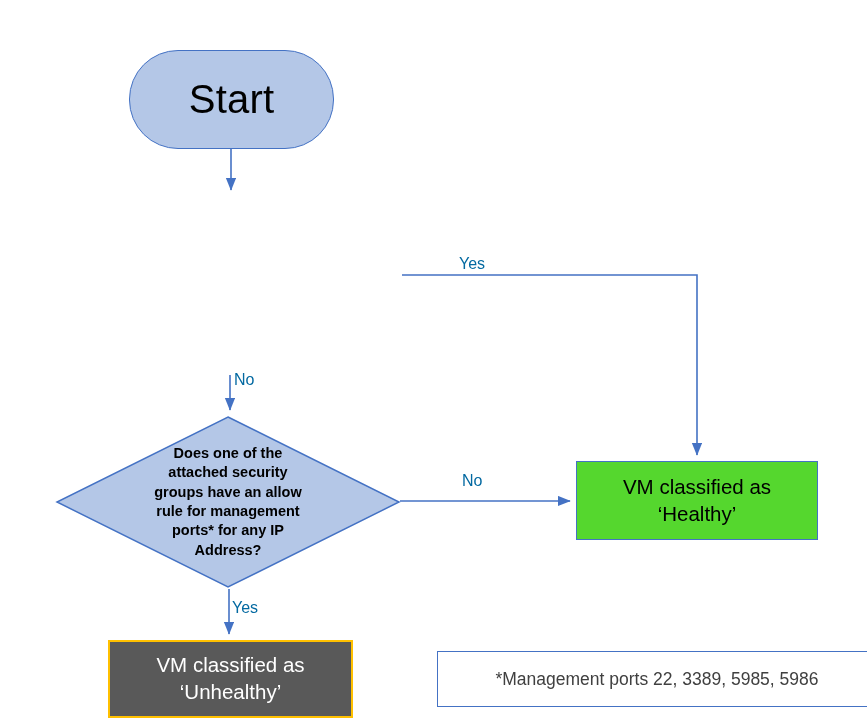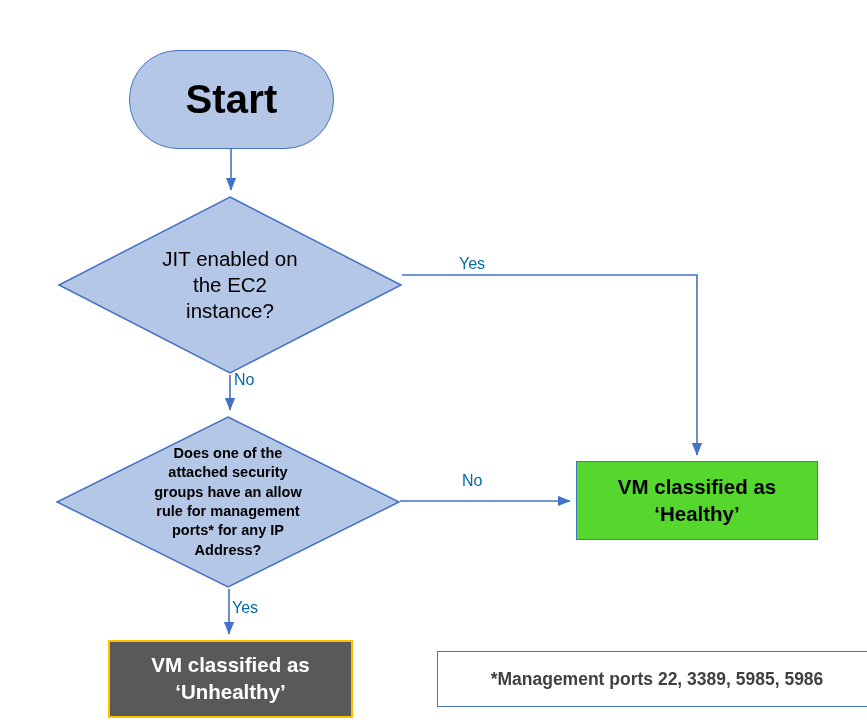--- a/index.html
+++ b/index.html
@@ -30,21 +30,20 @@
   
   .node {
     position: absolute;
     box-sizing: border-box;
     display: flex;
     align-items: center;
     justify-content: center;
     text-align: center;
     color: #000000;
     line-height: 1.16;
-    font-weight: bold;
   }
 
   .node-start {
     left: 129px;
     top: 50px;
     width: 205px;
     height: 99px;
     background: #B4C7E7;
     border: 1px solid #4472C4;
     border-radius: 49px;
@@ -182,28 +181,20 @@
     </g>
 
      down to Unhealthy --&gt;
     <g>
       <path d="M229,589 L229,634" stroke="#4472C4" stroke-width="1.6" fill="none" marker-end="url(#arrowhead)"></path>
     </g>
   </svg>
 
   <div class="node node-start">Start</div>
 
-  <div class="diamond-wrap diamond-jit">
-    <svg width="344" height="178" viewBox="0 0 344 178">
-      <polygon points="172,1 343,89 172,177 1,89" fill="#B4C7E7" stroke="#4472C4" stroke-width="1.5"></polygon>
-    </svg>
-    <div class="diamond-label">JIT enabled on
-the EC2
-instance?</div>
-  </div>
 
   <div class="diamond-wrap diamond-sg">
     <svg width="344" height="172" viewBox="0 0 344 172">
       <polygon points="172,1 343,86 172,171 1,86" fill="#B4C7E7" stroke="#4472C4" stroke-width="1.5"></polygon>
     </svg>
     <div class="diamond-label">Does one of the
 attached security
 groups have an allow
 rule for management
 ports* for any IP

